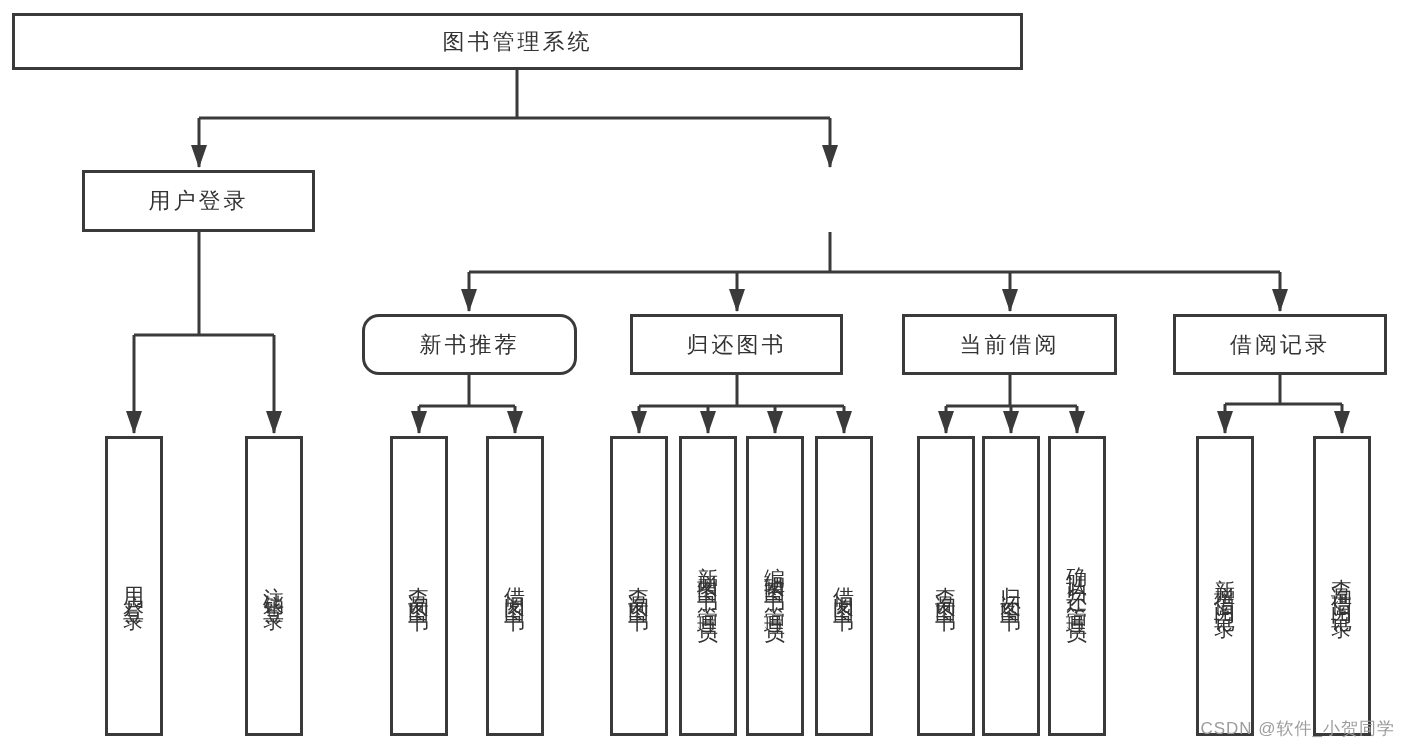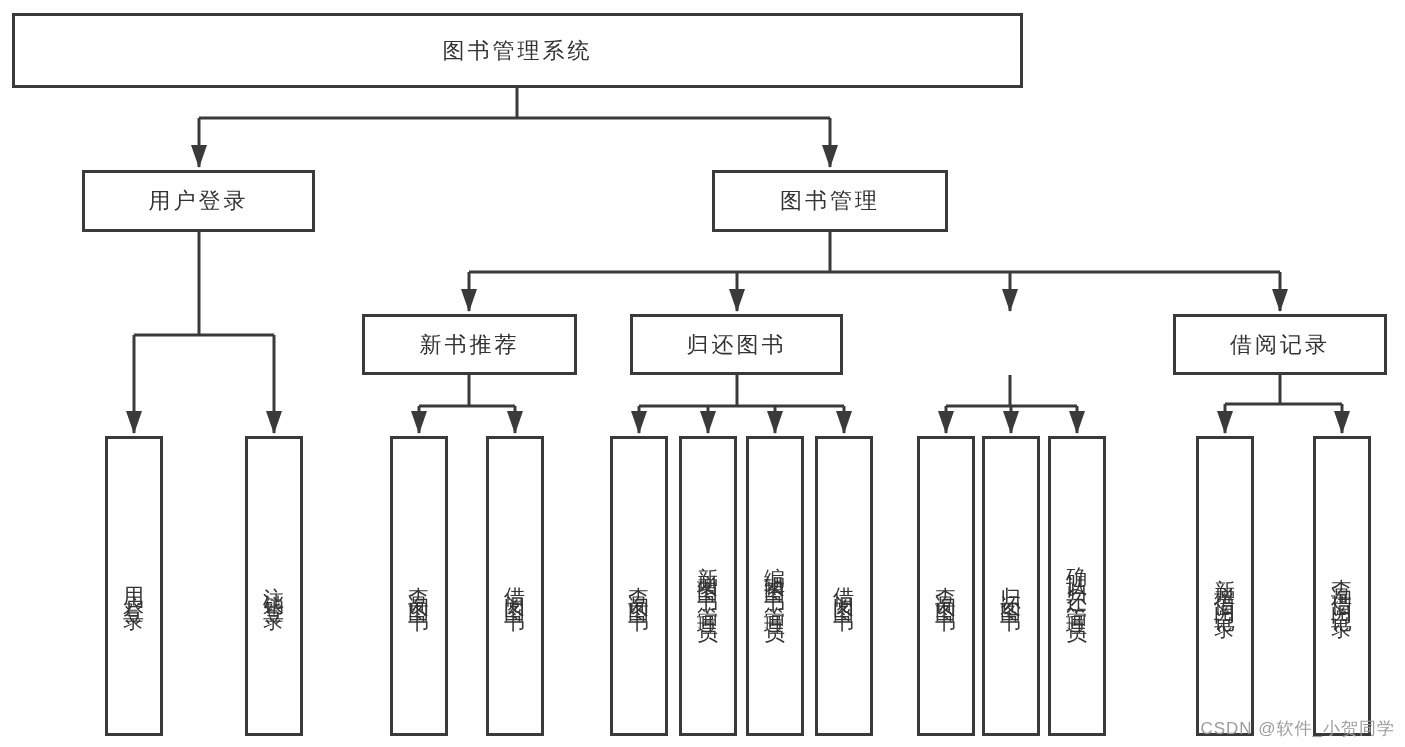--- a/index.html
+++ b/index.html
@@ -119,36 +119,36 @@
     <line class="arrowline" x1="844" y1="406" x2="844" y2="433" marker-end="url(#arrowhead)"></line>
 
     <line class="arrowline" x1="946" y1="406" x2="946" y2="433" marker-end="url(#arrowhead)"></line>
     <line class="arrowline" x1="1011" y1="406" x2="1011" y2="433" marker-end="url(#arrowhead)"></line>
     <line class="arrowline" x1="1077" y1="406" x2="1077" y2="433" marker-end="url(#arrowhead)"></line>
 
     <line class="arrowline" x1="1225" y1="404" x2="1225" y2="433" marker-end="url(#arrowhead)"></line>
     <line class="arrowline" x1="1342" y1="404" x2="1342" y2="433" marker-end="url(#arrowhead)"></line>
   </svg>
 
-  <div class="nodebox" style="left:12px; top:13px; width:1011px; height:75px;align-items:center;">
+  <div class="nodebox" style="left:12px; top:13px; width:1011px; height:57px;align-items:center;">
     <span class="hlabel">图书管理系统</span>
   </div>
 
   <div class="nodebox l2" style="left:82px; width:233px;">
     <span class="hlabel">用户登录</span>
   </div>
-  <div class="nodebox l2" style="left:712px; width:236px;">
-    <span class="hlabel">图书管理</span>
-  </div>
 
-  <div class="nodebox l3" style="left:362px; width:215px;">
+  <div class="nodebox l3" style="left:362px; width:215px;border-radius:17px;">
     <span class="hlabel">新书推荐</span>
   </div>
   <div class="nodebox l3" style="left:630px; width:213px;">
     <span class="hlabel">归还图书</span>
+  </div>
+  <div class="nodebox l3" style="left:902px; width:215px;">
+    <span class="hlabel">当前借阅</span>
   </div>
   <div class="nodebox l3" style="left:1173px; width:214px;">
     <span class="hlabel">借阅记录</span>
   </div>
 
   <div class="nodebox vbox" style="left:105px;">
     <span class="vlabel">用户登录</span>
   </div>
   <div class="nodebox vbox" style="left:245px;">
     <span class="vlabel">注销登录</span>

